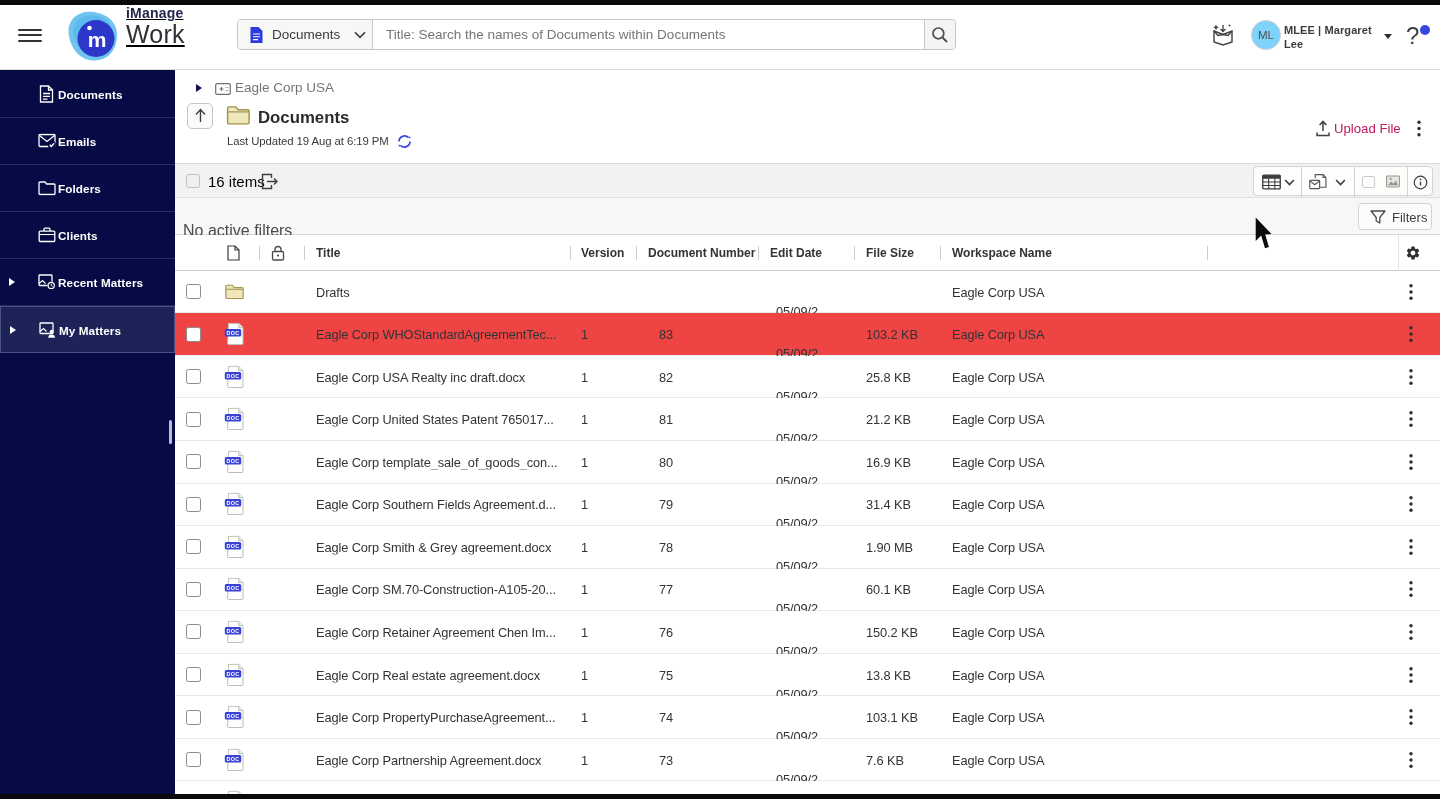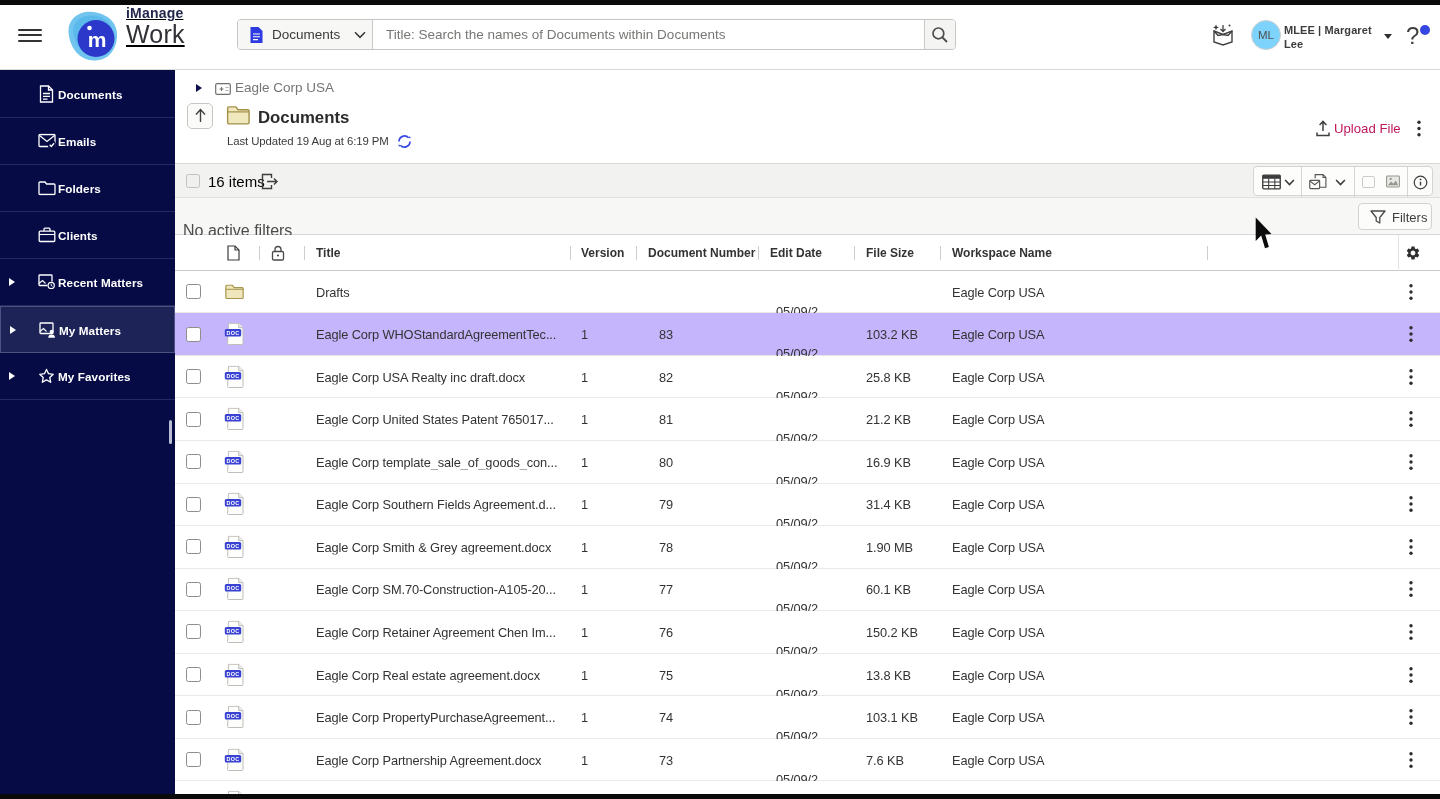--- a/index.html
+++ b/index.html
@@ -53,21 +53,21 @@
 #filterbar { position:absolute; left:0; top:128px; width:1265px; height:37px; background:#f7f7f5; border-bottom:1px solid #d6d6d4; }
 #filterbar .nt { position:absolute; left:8px; top:10px; font-size:16px; color:#4c4c4c;margin-top:14px; }
 #fltbtn { position:absolute; left:1183px; top:4.5px; width:74px; height:27px; border:1px solid #d2d2d0; border-radius:4px; background:#fcfcfb; }
 #fltbtn .ft { position:absolute; left:33px; top:6px; font-size:13px; color:#3e3e3e; }
 
 
 #thead { position:absolute; left:0; top:165px; width:1265px; height:36px; background:#fff; border-bottom:1px solid #c9c9c7; }
 #thead .h { position:absolute; top:11px; font-size:12px; font-weight:bold; color:#333; white-space:nowrap; }
 #thead .sep { position:absolute; top:11px; width:1px; height:14px; background:#cdcdcb; }
 .row { position:absolute; left:0; width:1265px; height:42.55px; border-bottom:1px solid #e9e9e7; background:#fff; }
-.row.hl { background:#c4b5fd; }
+.row.hl { background:#ef4444; }
 .row .cb { position:absolute; left:11px; top:50%; margin-top:-7.5px; width:15px; height:15px; border:1.5px solid #8d8d8b; border-radius:2.5px; background:#fff; }
 .row svg.fic { position:absolute; left:49px; top:50%; transform:translateY(-50%); }
 .row .c { position:absolute; top:50%; transform:translateY(-50%); font-size:12.8px; letter-spacing:-0.1px; color:#333; white-space:nowrap; }
 .row .t { left:141px; max-width:241px; overflow:hidden; }
 .row .v { left:406px; }
 .row .n { left:473px;margin-left:11px; }
 .row .d { left:601px;margin-top:19px; }
 .row .s { left:691px; }
 .row .w { left:777px; }
 svg.kb { position:absolute; right:27px; top:50%; transform:translateY(-50%); }
@@ -174,27 +174,20 @@
       </div>
   <div class="sitem sel" style="top:236px">
         <span class="exp"></span>
         <svg class="sic" width="18" height="16" viewBox="0 0 18 16" fill="none" stroke="#fff" stroke-width="1.3">
           <rect x="1" y="1" width="13" height="10.5" rx="0.8"></rect>
           <path d="M1 9.5 L4.5 6.5 L7.5 9.5" stroke-width="1.1"></path>
           <circle cx="12.6" cy="9.6" r="1.9" fill="#fff" stroke="none"></circle>
           <path d="M9.2 15.8 a3.4 3.4 0 0 1 6.8 0 z" fill="#fff" stroke="none"></path>
         </svg>
         <span class="lbl">My Matters</span>
-      </div>
-  <div class="sitem" style="top:283px">
-        <span class="exp"></span>
-        <svg class="sic" width="17" height="16" viewBox="0 0 19 18" fill="none" stroke="#fff" stroke-width="1.5">
-          <path d="M9.5 1.6 l2.3 4.8 5.3 0.7 -3.9 3.7 1 5.2 -4.7 -2.6 -4.7 2.6 1 -5.2 -3.9 -3.7 5.3 -0.7 z" stroke-linejoin="round"></path>
-        </svg>
-        <span class="lbl">My Favorites</span>
       </div>
   <div id="sgrip"></div>
 </div>
 
 <div id="main">
   <div id="crumbtri"></div>
   <svg width="16" height="12" viewBox="0 0 16 12" style="position:absolute;left:40px;top:13px">
     <rect x="0.7" y="0.7" width="14.6" height="10.6" rx="1.4" fill="none" stroke="#6f6f6d" stroke-width="1.2"></rect>
     <path d="M4.5 6 h4 M6.5 4 v4" stroke="#6f6f6d" stroke-width="1.1"></path>
     <path d="M10.5 4.5 h3 M10.5 7.5 h3" stroke="#a9a9a7" stroke-width="0.9"></path>

